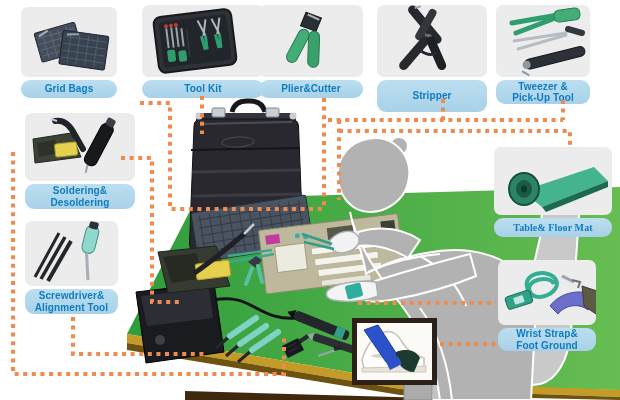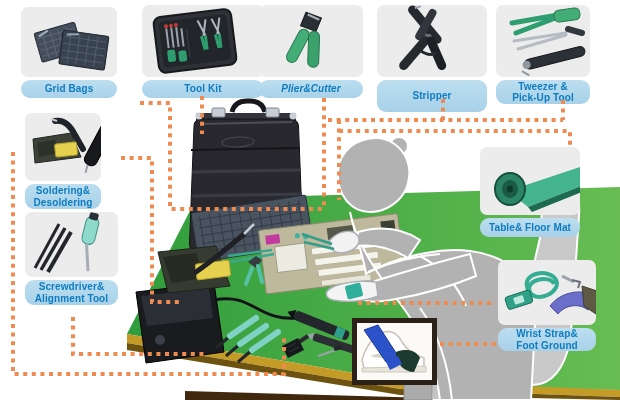--- a/index.html
+++ b/index.html
@@ -185,21 +185,21 @@
             <rect x="35" y="44" width="8" height="11" rx="2" fill="#2f9e6e"></rect>
           <path d="M46 24v28" stroke="#394049"></path>
           <path d="M58 16l6 16M66 16l-4 16M72 16l6 16M80 16l-4 16" stroke="#aeb6bf" stroke-width="2"></path>
           <path d="M60 32l2 14M64 32l0 14M74 32l2 14M78 32l0 14" stroke="#2f9e6e" stroke-width="3"></path>
         </g>
       </svg>
     </span>
     <div class="pill" style="height:18px;">Tool Kit</div>
   </div>
 
-  <div class="card" style="left:259px;top:5px;width:104px;font-style:italic;">
+  <div class="card" style="left:259px;top:5px;width:104px;">
     <span class="img" style="height:72px;">
       <svg viewBox="0 0 104 72" width="104" height="72">
         <g transform="rotate(6 52 36)">
           <path d="M44 8 L60 12 L56 26 L40 22 Z" fill="#2a2e35" stroke="#15181c"></path>
           <path d="M46 10 L58 14" stroke="#aab2bb" stroke-width="2"></path>
           <rect x="34" y="24" width="11" height="36" rx="5.5" transform="rotate(22 39 42)" fill="#43ad77" stroke="#2a7b52"></rect>
           <rect x="50" y="26" width="11" height="36" rx="5.5" transform="rotate(-4 55 44)" fill="#3aa06c" stroke="#27764e"></rect>
         </g>
       </svg>
     </span>
@@ -234,57 +234,57 @@
           <rect x="28" y="48" width="62" height="10" rx="5" fill="#2c3137" stroke="#15181c"></rect>
           <circle cx="30" cy="53" r="4" fill="#8f979f"></circle>
           <path d="M24 58 l6 6" stroke="#8f979f" stroke-width="2"></path>
         </g>
       </svg>
     </span>
     <div class="pill" style="height:24px;">Tweezer &amp;
 Pick-Up Tool</div>
   </div>
 
-  <div class="card" style="left:25px;top:113px;width:76px;">
+  <div class="card" style="left:25px;top:113px;width:110px;">
     <span class="img" style="height:68px;">
       <svg viewBox="0 0 93 68" width="93" height="68">
         <path d="M30 8 C40 6 46 14 50 22 L58 36" stroke="#202329" stroke-width="6" fill="none" stroke-linecap="round"></path>
         <path d="M26 6 l6 2" stroke="#c6ccd3" stroke-width="2"></path>
         <path d="M8 26 L46 20 L56 44 L10 50 Z" fill="#3c4238" stroke="#22271f"></path>
         <path d="M12 30 L30 27 L34 40 L14 44 Z" fill="#2c3129"></path>
         <rect x="30" y="30" width="22" height="13" rx="2" transform="rotate(-6 41 36)" fill="#e5d14e" stroke="#b5a12e"></rect>
         <g transform="rotate(28 72 34)">
           <rect x="66" y="8" width="13" height="46" rx="6" fill="#17191d" stroke="#000"></rect>
           <rect x="68" y="2" width="9" height="8" rx="2" fill="#3a3f45"></rect>
           <path d="M72 54 l2 8" stroke="#9aa2ab" stroke-width="2"></path>
         </g>
       </svg>
     </span>
     <div class="pill" style="height:25px;">Soldering&amp;
 Desoldering</div>
   </div>
 
-  <div class="card" style="left:25px;top:212px;width:93px;">
+  <div class="card" style="left:25px;top:221px;width:93px;">
     <span class="img" style="height:65px;">
       <svg viewBox="0 0 93 65" width="93" height="65">
         <path d="M10 56 L34 12" stroke="#23262b" stroke-width="3"></path>
         <path d="M16 58 L40 16" stroke="#23262b" stroke-width="3.5"></path>
         <path d="M23 60 L46 20" stroke="#23262b" stroke-width="4"></path>
         <g transform="rotate(14 62 30)">
           <rect x="56" y="4" width="13" height="28" rx="6" fill="#8fd9cc" stroke="#3f9486"></rect>
           <rect x="58" y="0" width="9" height="7" rx="2" fill="#2c3137"></rect>
           <path d="M62 32 L70 58" stroke="#a8aeb6" stroke-width="3"></path>
         </g>
       </svg>
     </span>
     <div class="pill" style="height:25px;">Screwdriver&amp;
 Alignment Tool</div>
   </div>
 
-  <div class="card" style="left:480px;top:147px;width:100px;">
+  <div class="card" style="left:494px;top:147px;width:118px;font-family:Liberation Serif, serif;">
     <span class="img" style="height:68px;">
       <svg viewBox="0 0 118 68" width="118" height="68">
         <path d="M28 44 L100 20 L114 34 L48 60 Z" fill="#43b48e"></path>
         <path d="M48 60 L114 34 L114 40 L52 65 Z" fill="#1c6b50"></path>
         <ellipse cx="30" cy="42" rx="15" ry="16" fill="#2a8465" stroke="#16503c" stroke-width="2"></ellipse>
         <ellipse cx="30" cy="42" rx="8" ry="9" fill="#1b5a44"></ellipse>
         <ellipse cx="30" cy="42" rx="3" ry="3.5" fill="#0e382a"></ellipse>
       </svg>
     </span>
     <div class="pill" style="height:19px;">Table&amp; Floor Mat</div>

